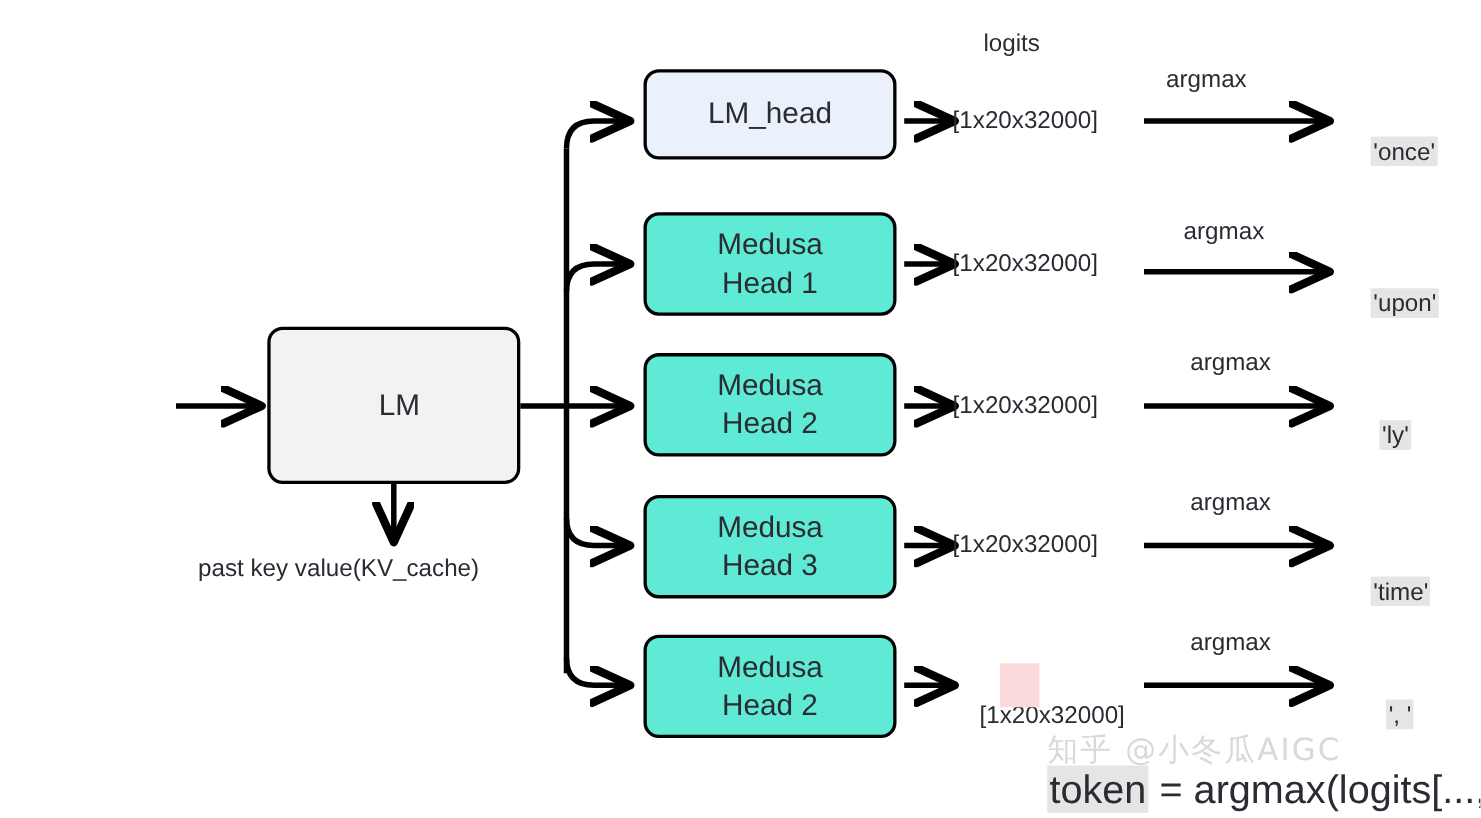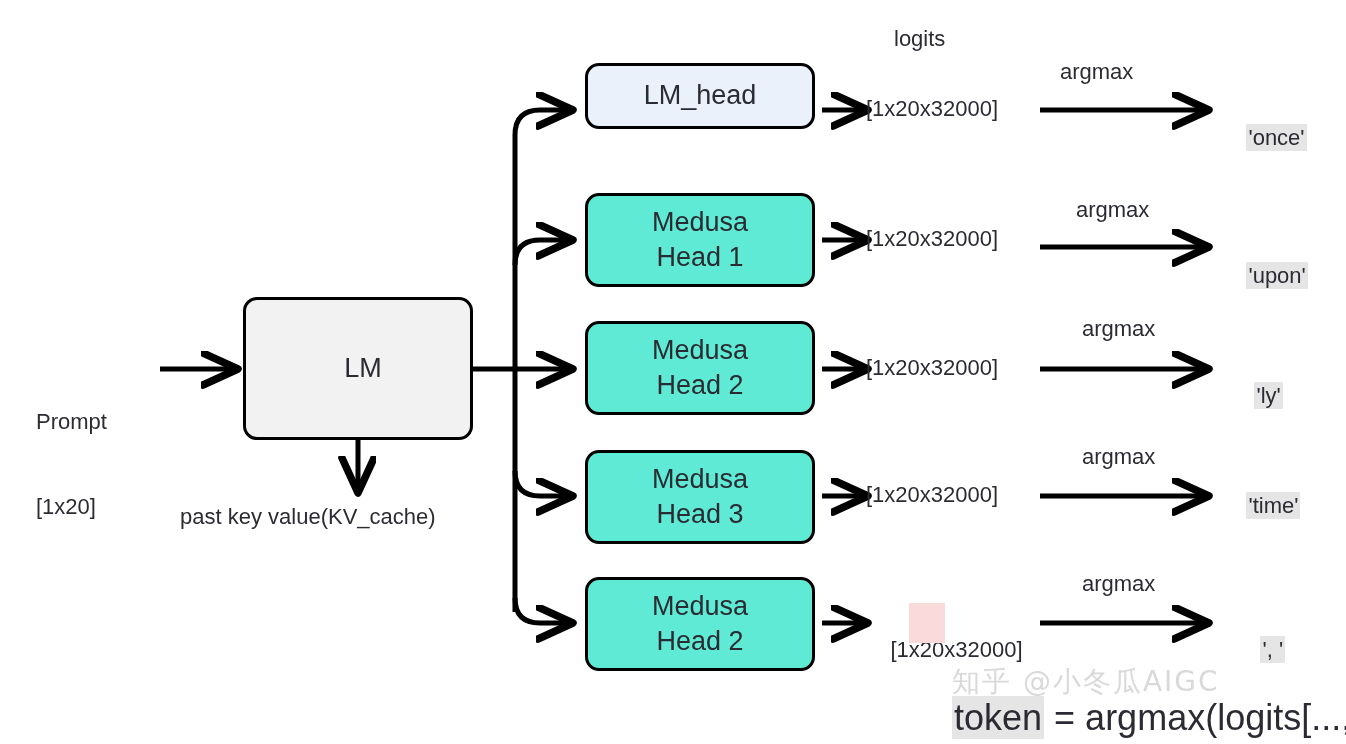--- a/index.html
+++ b/index.html
@@ -153,34 +153,30 @@
       <line x1="1040" y1="369" x2="1203" y2="369" stroke="#000" stroke-width="5" marker-end="url(#ah)"></line>
     </g>
     <g>
       <line x1="1040" y1="496" x2="1203" y2="496" stroke="#000" stroke-width="5" marker-end="url(#ah)"></line>
     </g>
     <g>
       <line x1="1040" y1="623" x2="1203" y2="623" stroke="#000" stroke-width="5" marker-end="url(#ah)"></line>
     </g>
   </svg>
 
-  <div class="txt" style="left:36px; top:352px;">
-    <div>Prompt</div>
-    <div>[1x20]</div>
-  </div>
 
   <div class="node lm" style="left:243px; top:297px; width:230px; height:143px;">
     <span>LM</span>
   </div>
 
   <div class="txt" style="left:180px; top:503px;">past key value(KV_cache)</div>
 
   <div class="txt" style="left:894px; top:25px;">logits</div>
 
-  <div class="node lmhead" style="left:585px; top:63px; width:230px; height:66px;">
+  <div class="node lmhead" style="left:585px; top:63px; width:230px; height:82px;">
     <span>LM_head</span>
   </div>
   <div class="txt" style="left:866px; top:95px;">[1x20x32000]</div>
   <div class="txt" style="left:1060px; top:58px;">argmax</div>
   <div class="txt" style="left:1222px; top:96px;">
     <span class="hl">'once'</span>
   </div>
 
   <div class="node medusa" style="left:585px; top:193px; width:230px; height:94px;">
     <span>
@@ -207,21 +203,21 @@
   </div>
 
   <div class="node medusa" style="left:585px; top:450px; width:230px; height:94px;">
     <span>
       <span>Medusa</span><br>
       <span>Head 3</span>
     </span>
   </div>
   <div class="txt" style="left:866px; top:481px;">[1x20x32000]</div>
   <div class="txt" style="left:1082px; top:443px;">argmax</div>
-  <div class="txt" style="left:1222px; top:464px;">
+  <div class="txt" style="left:1222px; top:496px;">
     <span class="hl">'time'</span>
   </div>
 
   <div class="node medusa" style="left:585px; top:577px; width:230px; height:94px;">
     <span>
       <span>Medusa</span><br>
       <span>Head 2</span>
     </span>
   </div>
   <div class="txt" style="left:866px; top:608px;">

